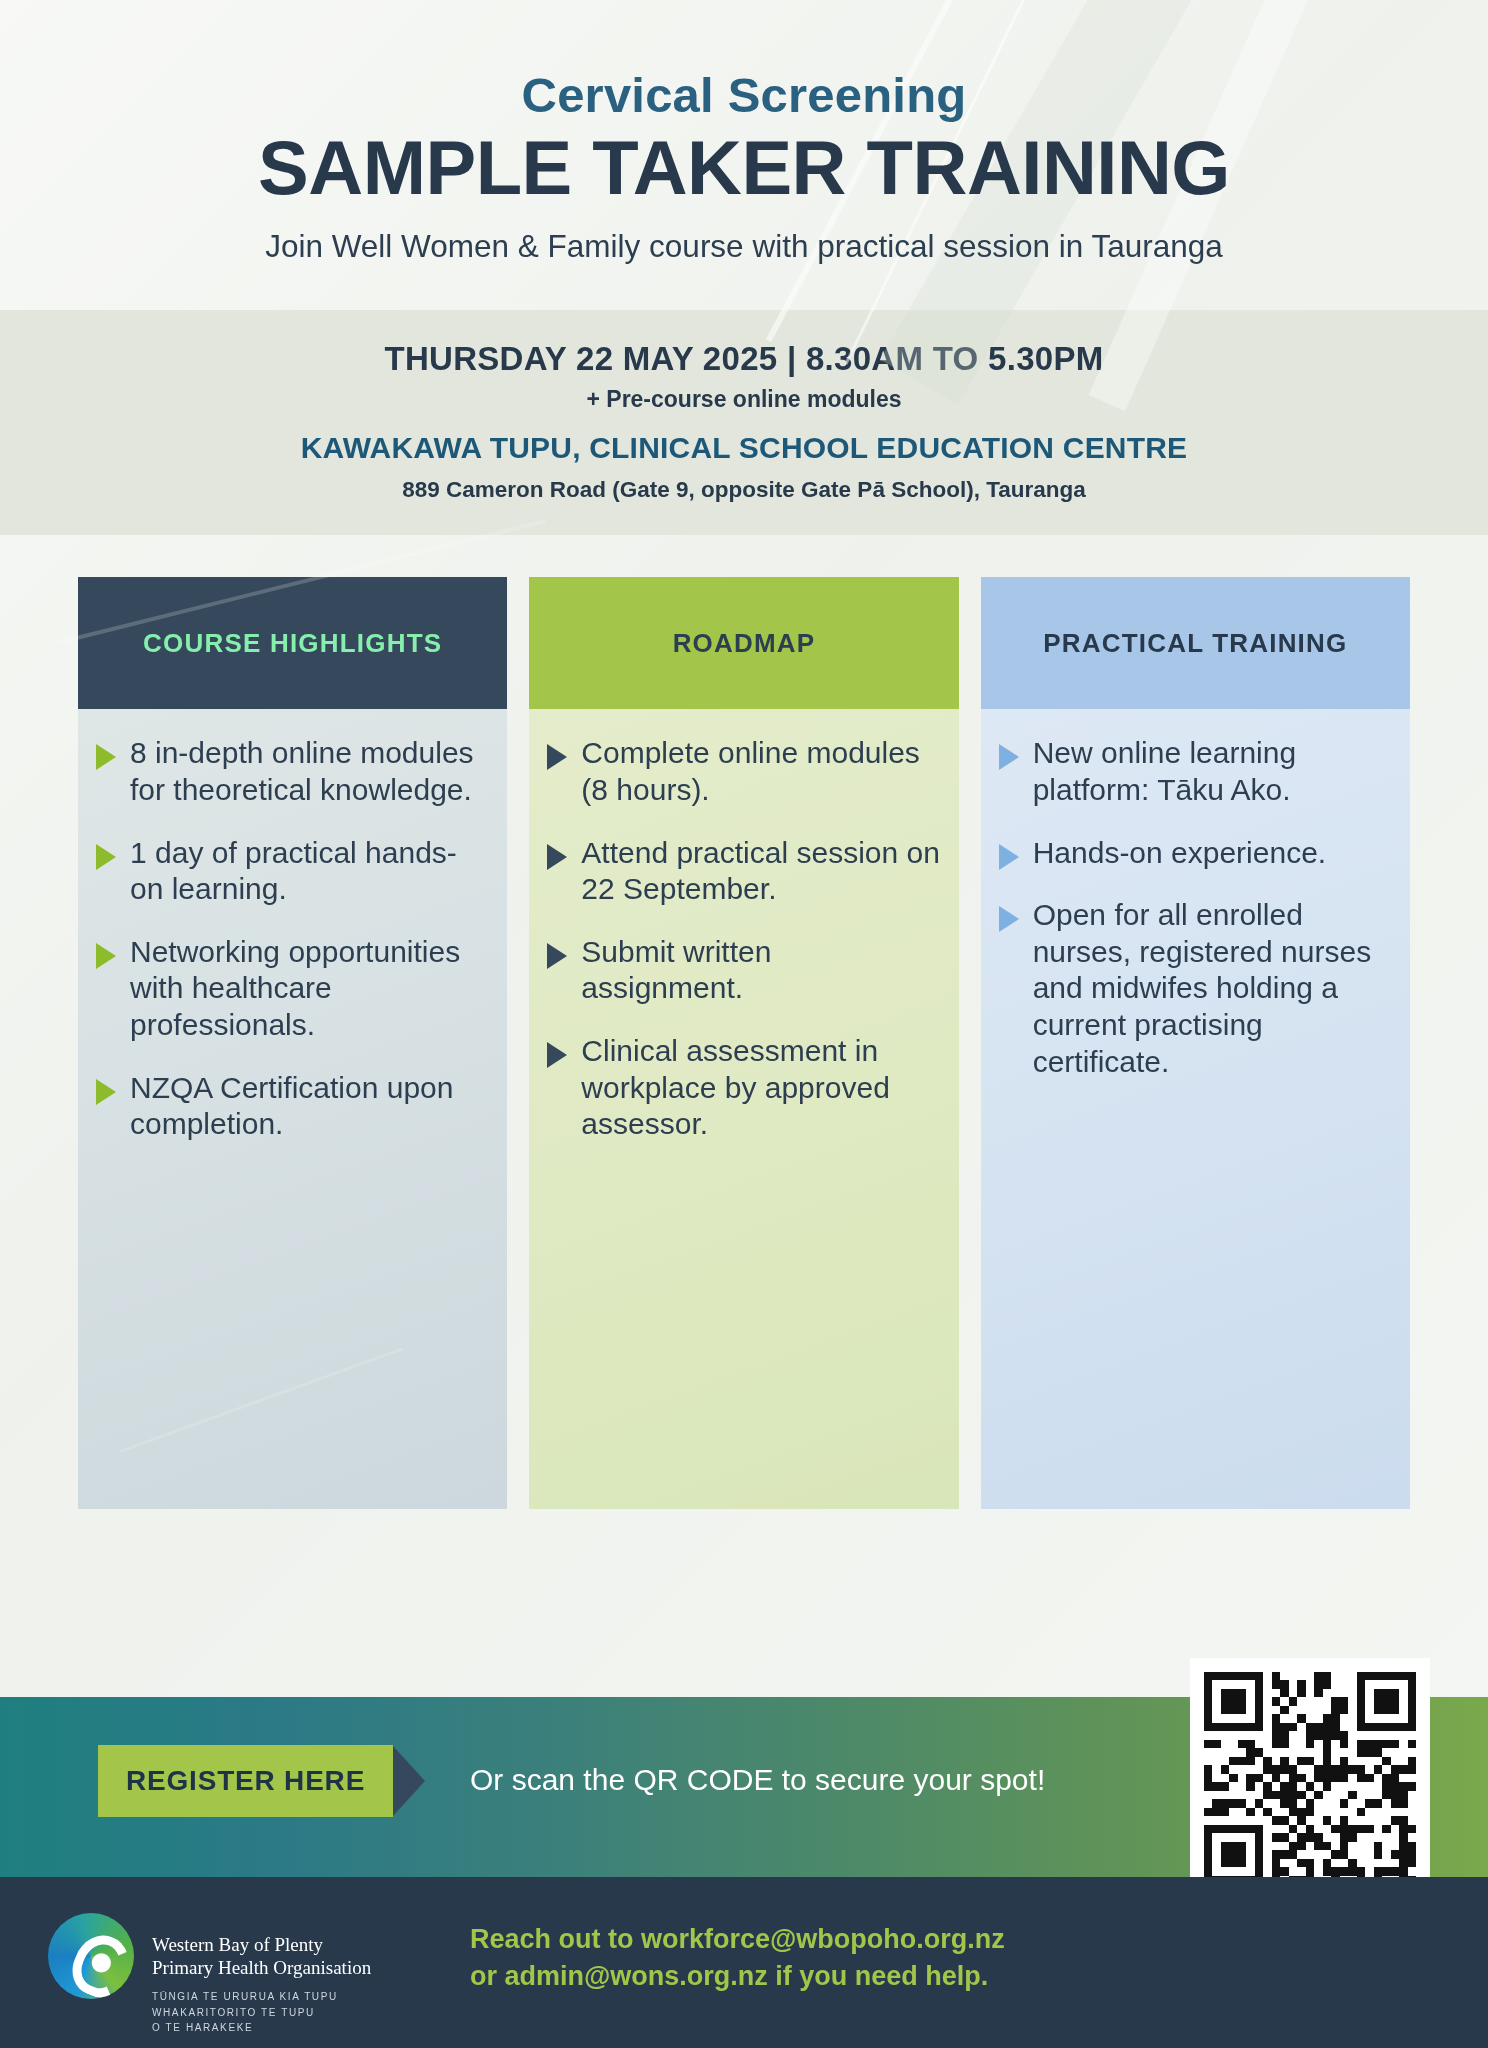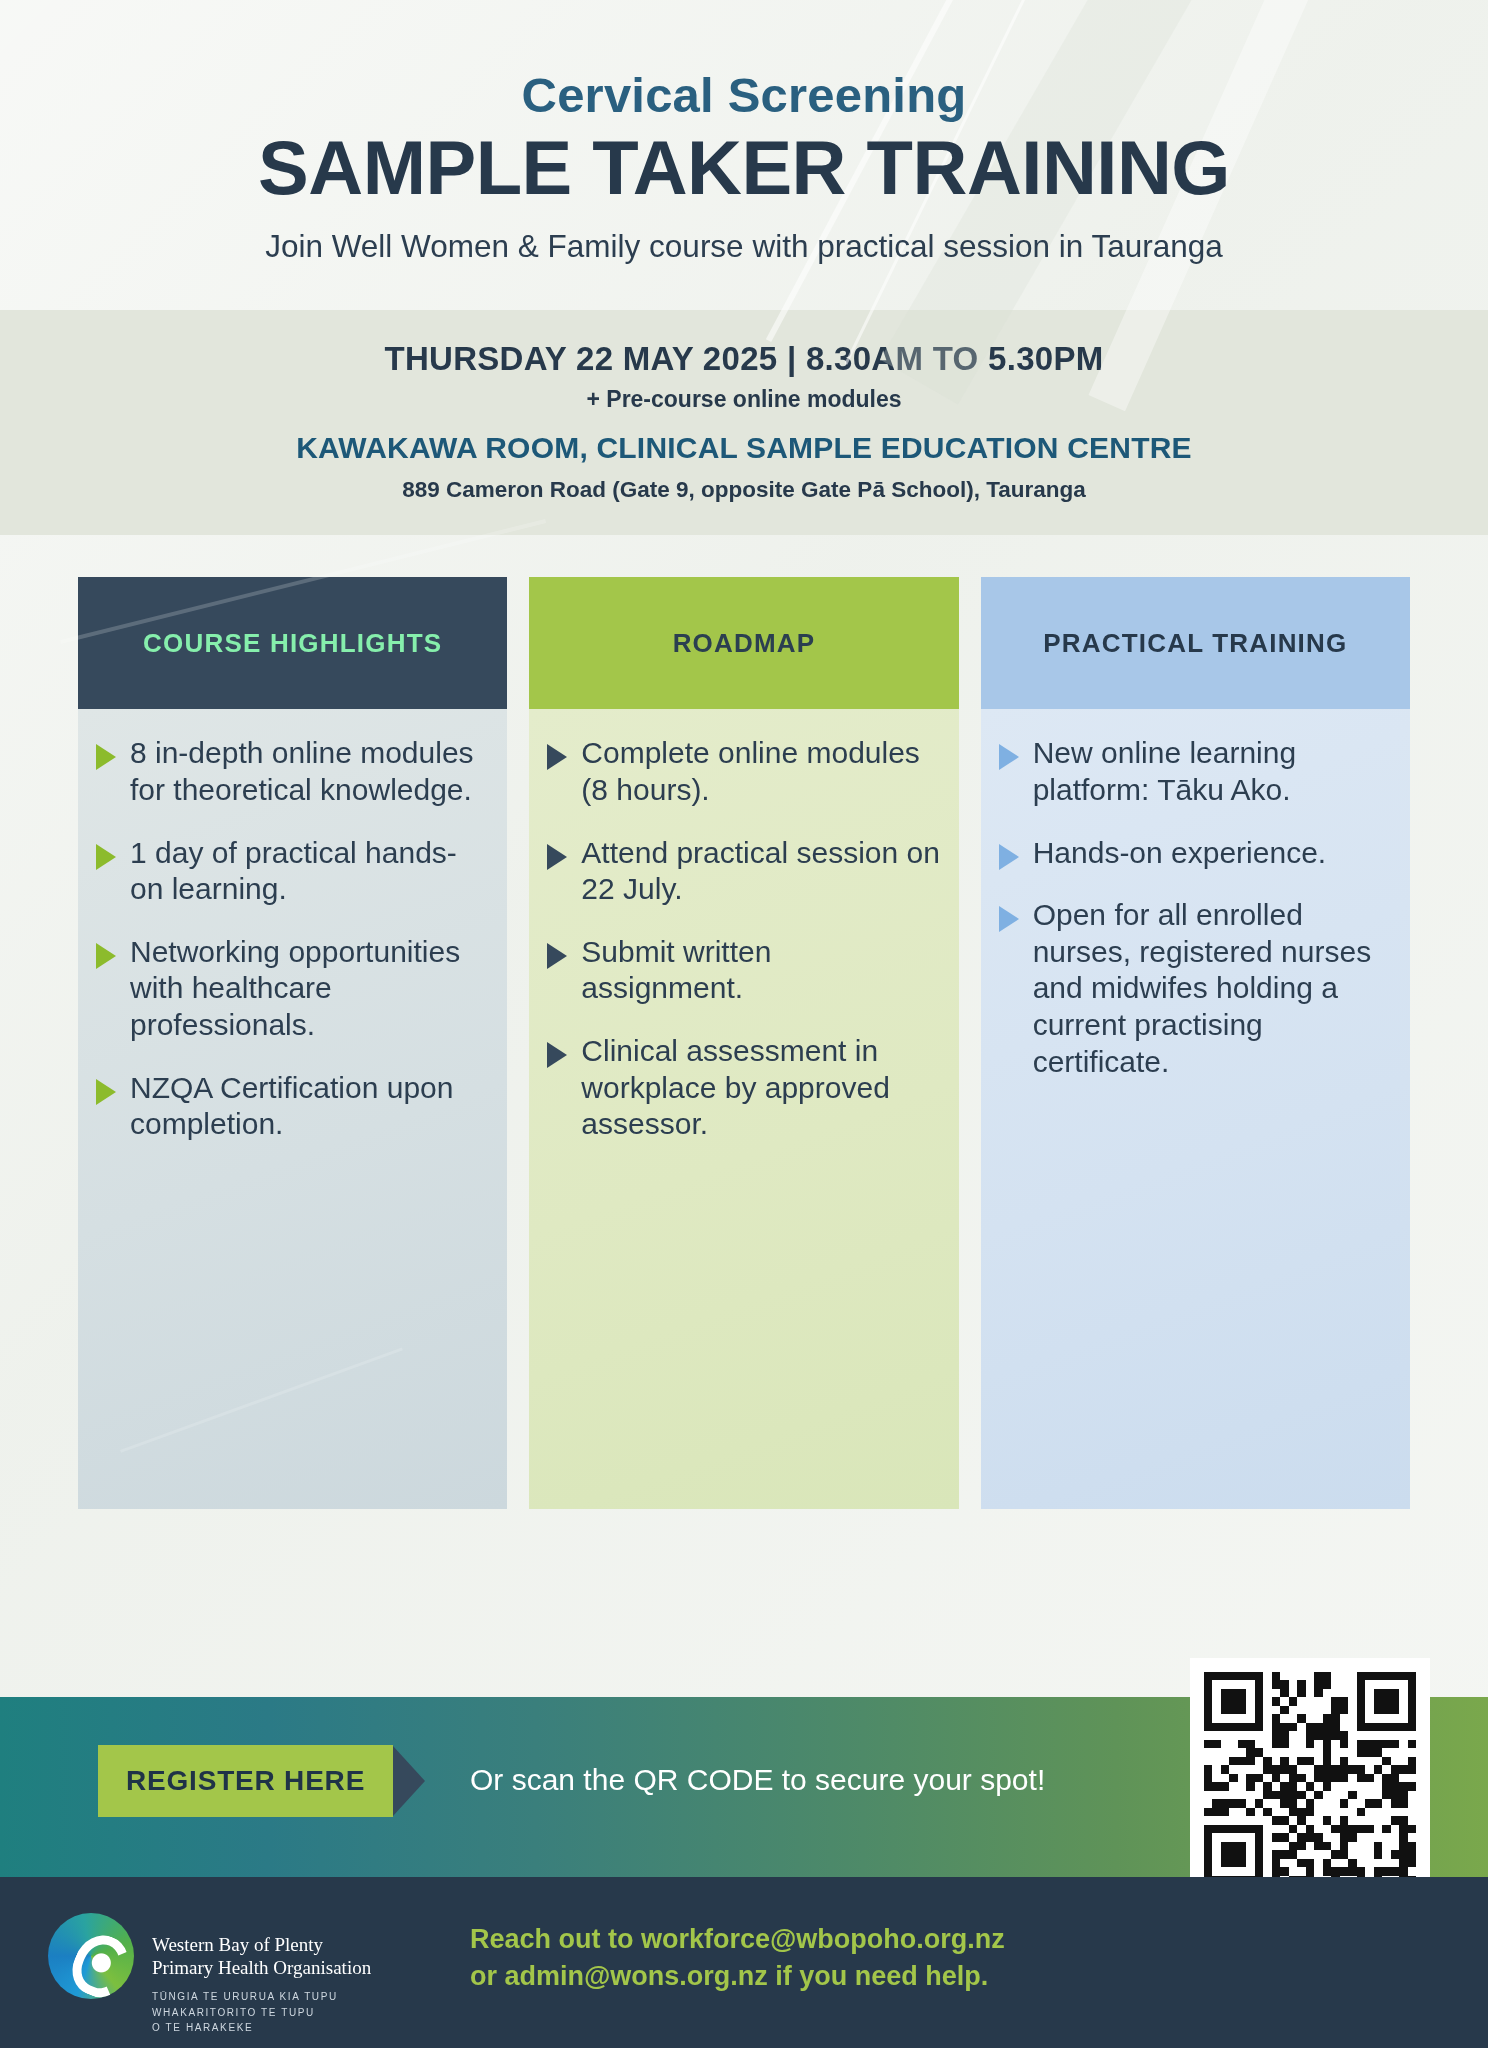--- a/index.html
+++ b/index.html
@@ -306,21 +306,21 @@
 
   <div class="header">
     <div class="kicker">Cervical Screening</div>
     <div class="title">SAMPLE TAKER TRAINING</div>
     <div class="subtitle">Join Well Women &amp; Family course with practical session in Tauranga</div>
   </div>
 
   <div class="details">
     <div class="detail-line1">THURSDAY 22 MAY 2025 | 8.30AM TO 5.30PM</div>
     <div class="detail-line2">+ Pre-course online modules</div>
-    <div class="detail-line3">KAWAKAWA ROOM, CLINICAL SAMPLE EDUCATION CENTRE</div>
+    <div class="detail-line3">KAWAKAWA TUPU, CLINICAL SCHOOL EDUCATION CENTRE</div>
     <div class="detail-line4">889 Cameron Road (Gate 9, opposite Gate Pā School), Tauranga</div>
   </div>
 
   <div class="columns">
 
     <div class="col c1">
       <div class="col-head">
         <span>COURSE HIGHLIGHTS</span>
       </div>
       <div class="col-body">
@@ -347,21 +347,21 @@
       <div class="col-head">
         <span>ROADMAP</span>
       </div>
       <div class="col-body">
         <div class="bullet">
           <div class="arrow"></div>
           <div class="bullet-text">Complete online modules (8 hours).</div>
         </div>
         <div class="bullet">
           <div class="arrow"></div>
-          <div class="bullet-text">Attend practical session on 22 July.</div>
+          <div class="bullet-text">Attend practical session on 22 September.</div>
         </div>
         <div class="bullet">
           <div class="arrow"></div>
           <div class="bullet-text">Submit written assignment.</div>
         </div>
         <div class="bullet">
           <div class="arrow"></div>
           <div class="bullet-text">Clinical assessment in workplace by approved assessor.</div>
         </div>
       </div>

